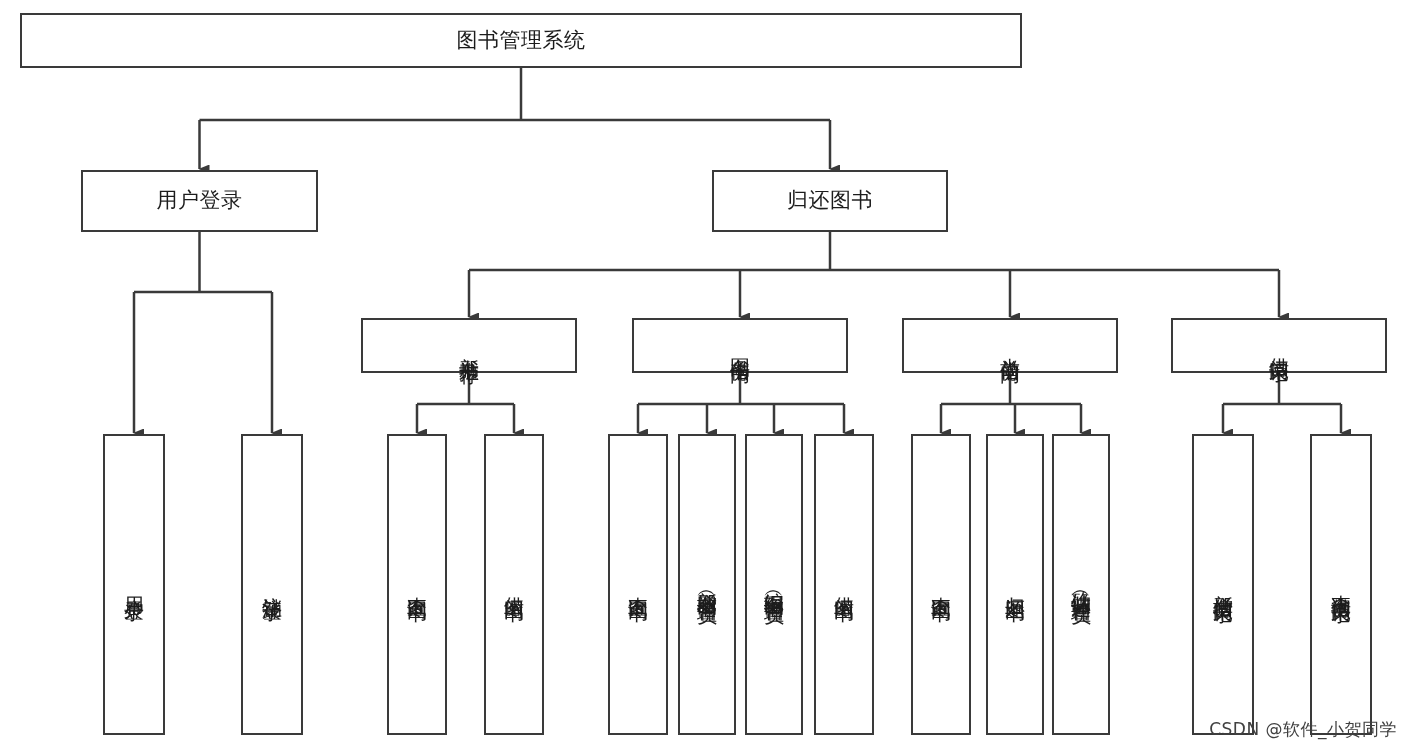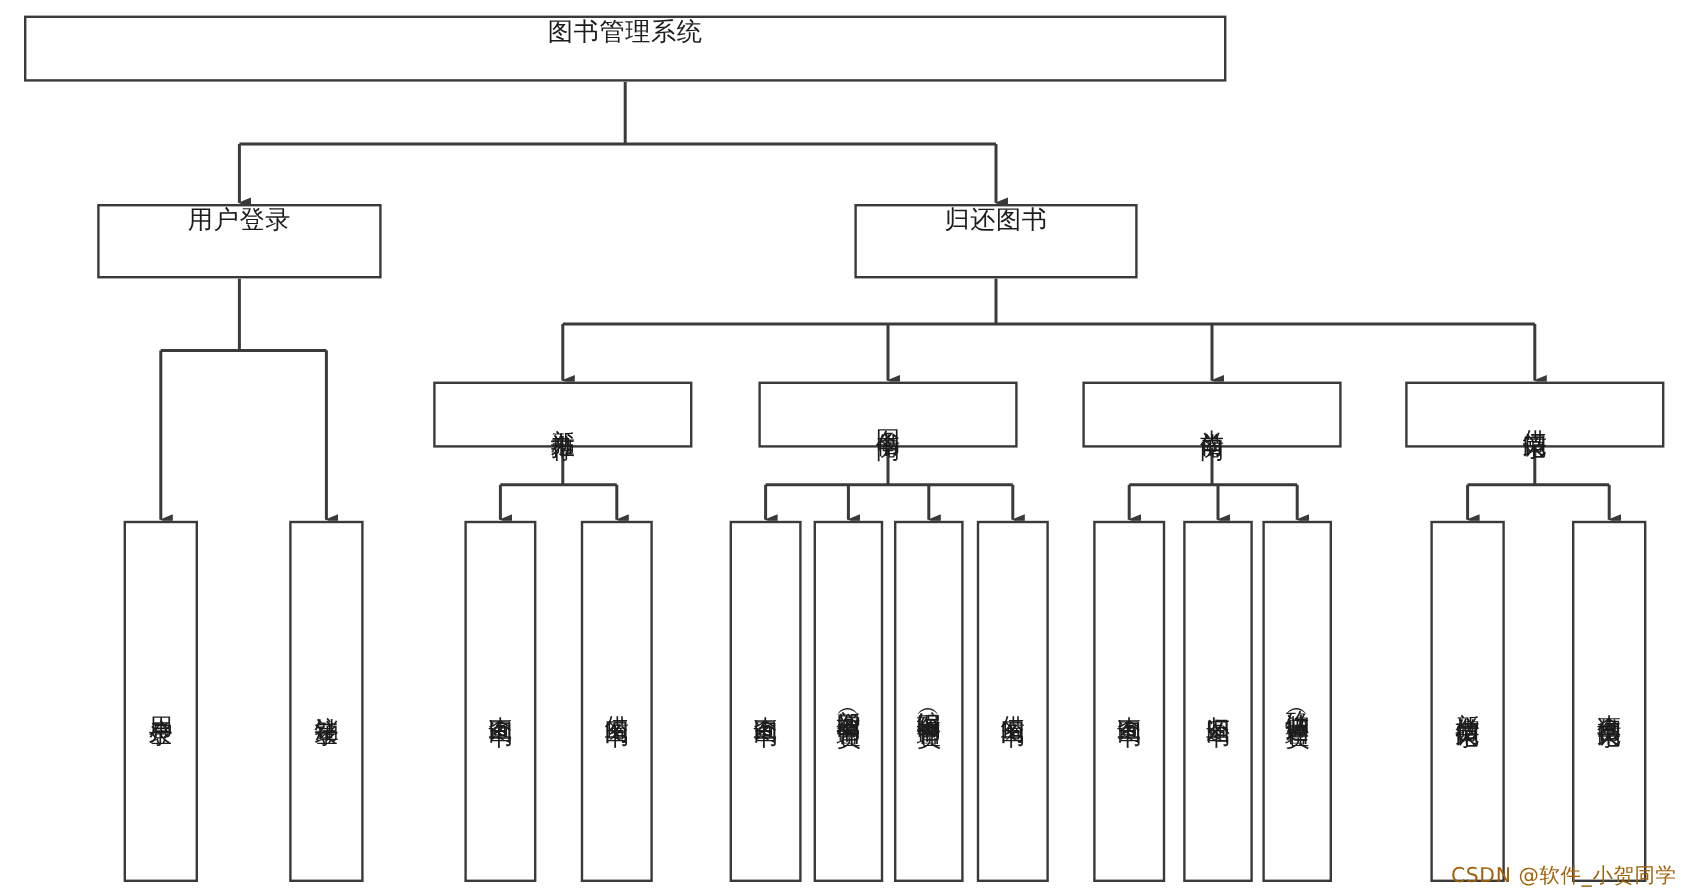--- a/index.html
+++ b/index.html
@@ -25,20 +25,21 @@
     width: 1405px;
     height: 747px;
     pointer-events: none;
   }
   .node {
     position: absolute;
     box-sizing: border-box;
     border: 2.5px solid #3a3a3a;
     background: #ffffff;
     display: flex;
+    align-items: center;
     justify-content: center;
     color: #1c1c1c;
   }
   .node.h {
     
   }
   .node.h .label {
     font-size: 21px;
     line-height: 1.1;
     letter-spacing: 0.5px;
@@ -56,21 +57,21 @@
     line-height: 1.55;
     letter-spacing: 2px;
     white-space: nowrap;
     text-align: center;
   }
   #watermark {
     position: absolute;
     right: 8px;
     bottom: 6px;
     font-size: 17px;
-    color: #a16207;
+    color: #404040;
     letter-spacing: 0.5px;
     white-space: nowrap;
     user-select: none;
   }
 </style>
 </head>
 <body>
 
 <div id="canvas">
 

